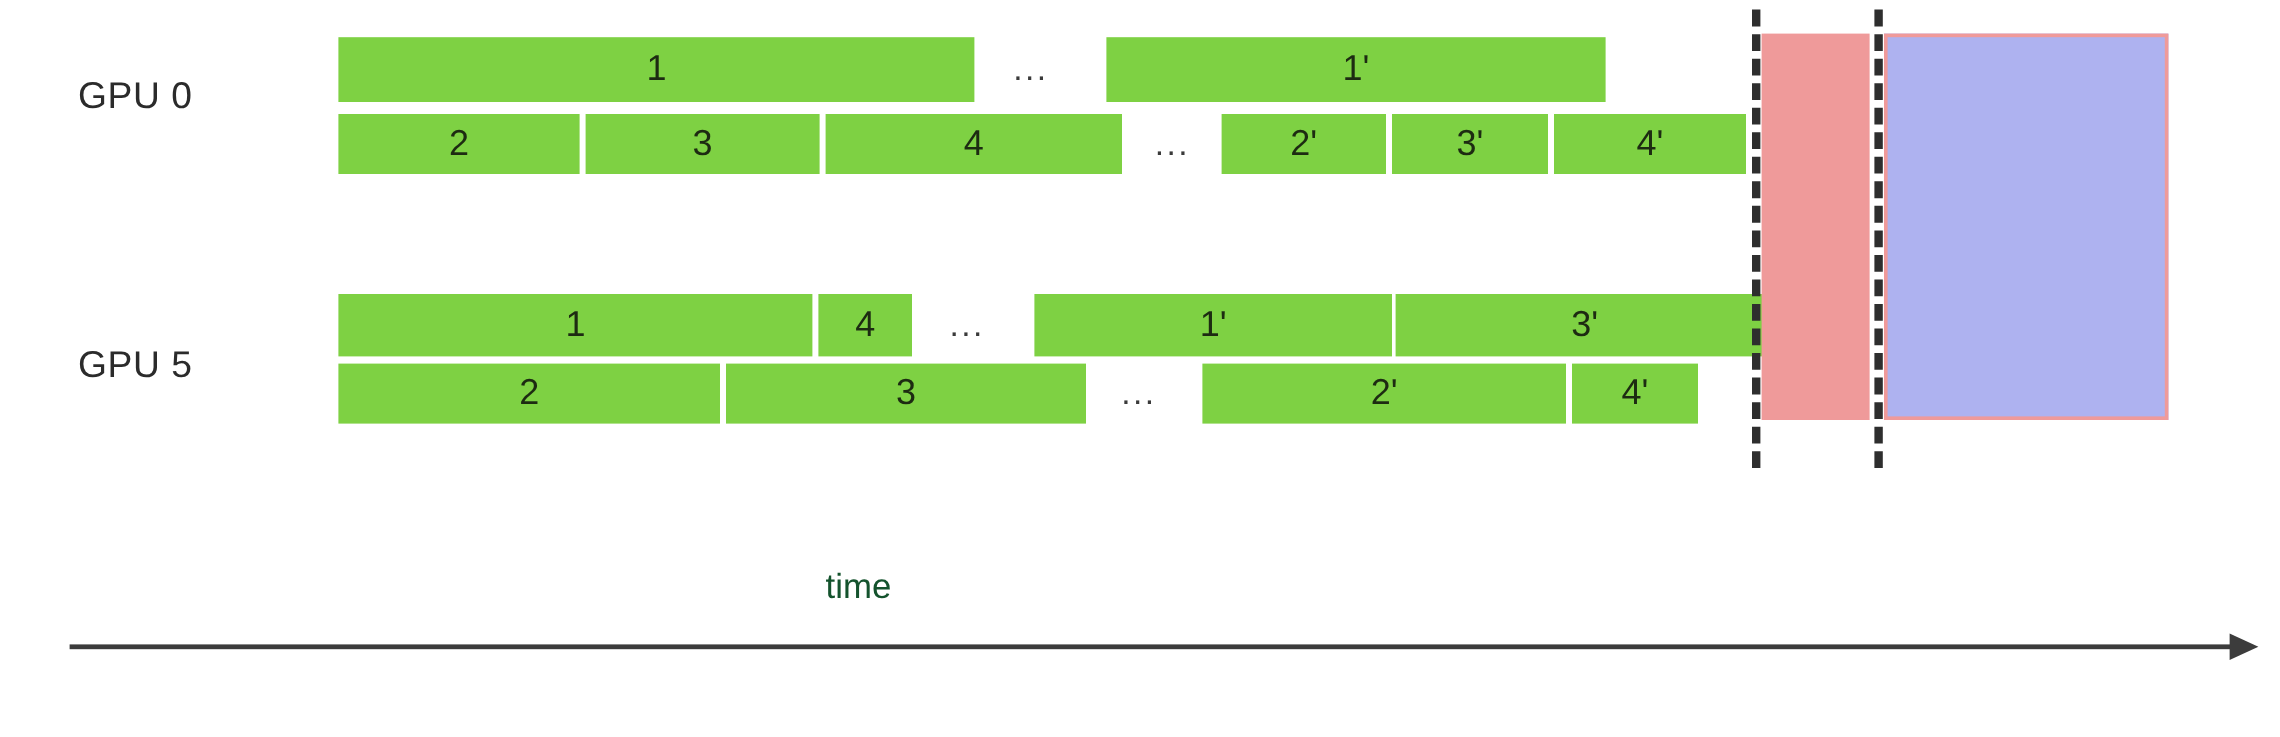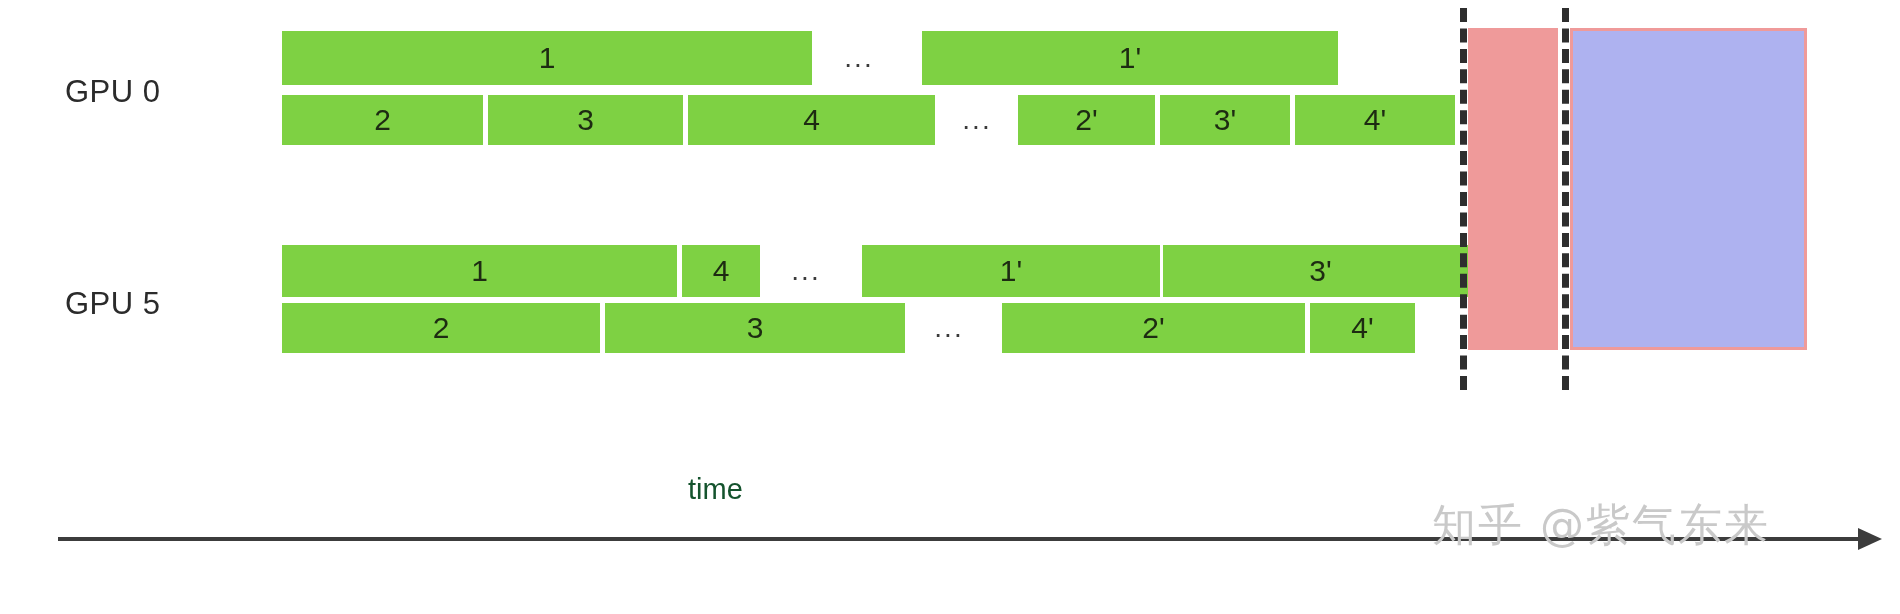--- a/index.html
+++ b/index.html
@@ -112,21 +112,21 @@
     line-height: 1;
     user-select: none;
     letter-spacing: 2px;
   }
 </style>
 </head>
 <body>
 
 <div id="canvas">
 
-  <div class="gpu-label" style="left:65px; top:76px;">GPU 0</div>
+  <div class="gpu-label" style="left:65px; top:64px;">GPU 0</div>
 
   <div>
     <div class="bar" style="left:282px; top:31px; width:530px; height:54px;">1</div>
     <div class="ellipsis" style="left:835px; top:31px; width:48px; height:54px;">...</div>
     <div class="bar" style="left:922px; top:31px; width:416px; height:54px;">1'</div>
   </div>
 
   <div>
     <div class="bar" style="left:282px; top:95px; width:201px; height:50px;">2</div>
     <div class="bar" style="left:488px; top:95px; width:195px; height:50px;">3</div>
@@ -158,15 +158,14 @@
   <div class="dash-line" style="left:1460px; top:8px; height:382px;"></div>
   <div class="dash-line" style="left:1562px; top:8px; height:382px;"></div>
 
   <div class="phase-block phase-pink" style="left:1468px; top:28px; width:90px; height:322px;"></div>
   <div class="phase-block phase-purple" style="left:1570px; top:28px; width:237px; height:322px;"></div>
 
   <div class="axis-line" style="left:58px; top:537px; width:1805px;"></div>
   <div class="axis-arrow" style="left:1858px; top:528px;"></div>
   <div class="axis-label" style="left:688px; top:475px;">time</div>
 
-  <div class="watermark" style="left:1432px; top:503px;">知乎 @紫气东来</div>
 
 </div>
 
 </body></html>

